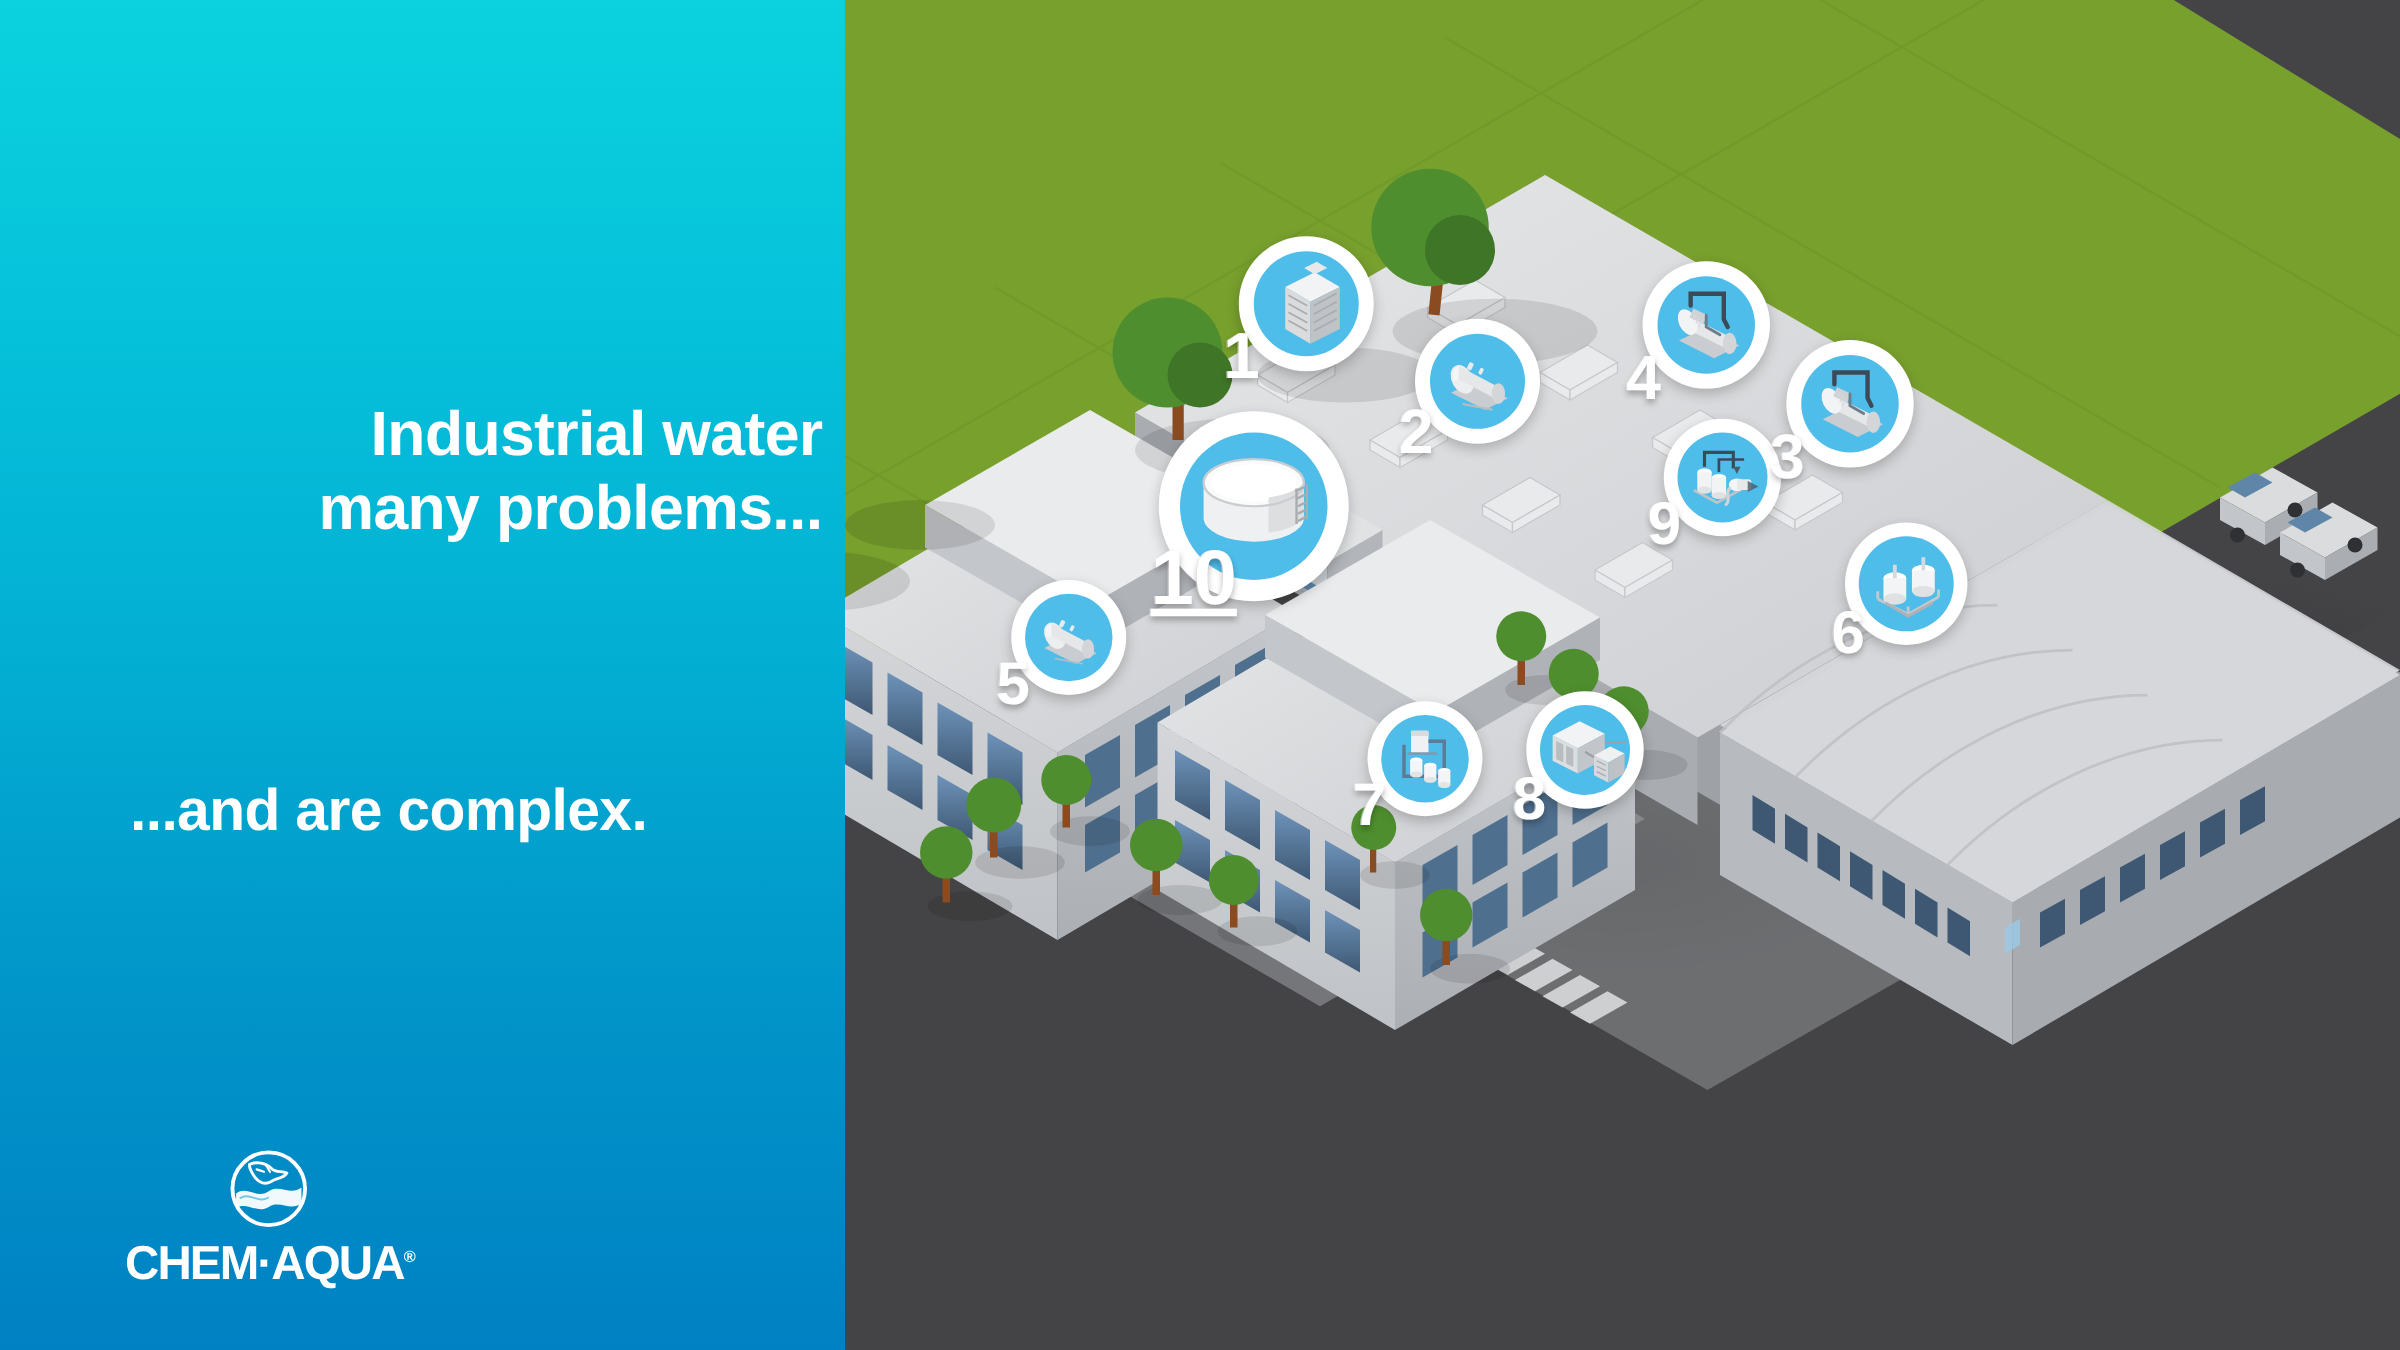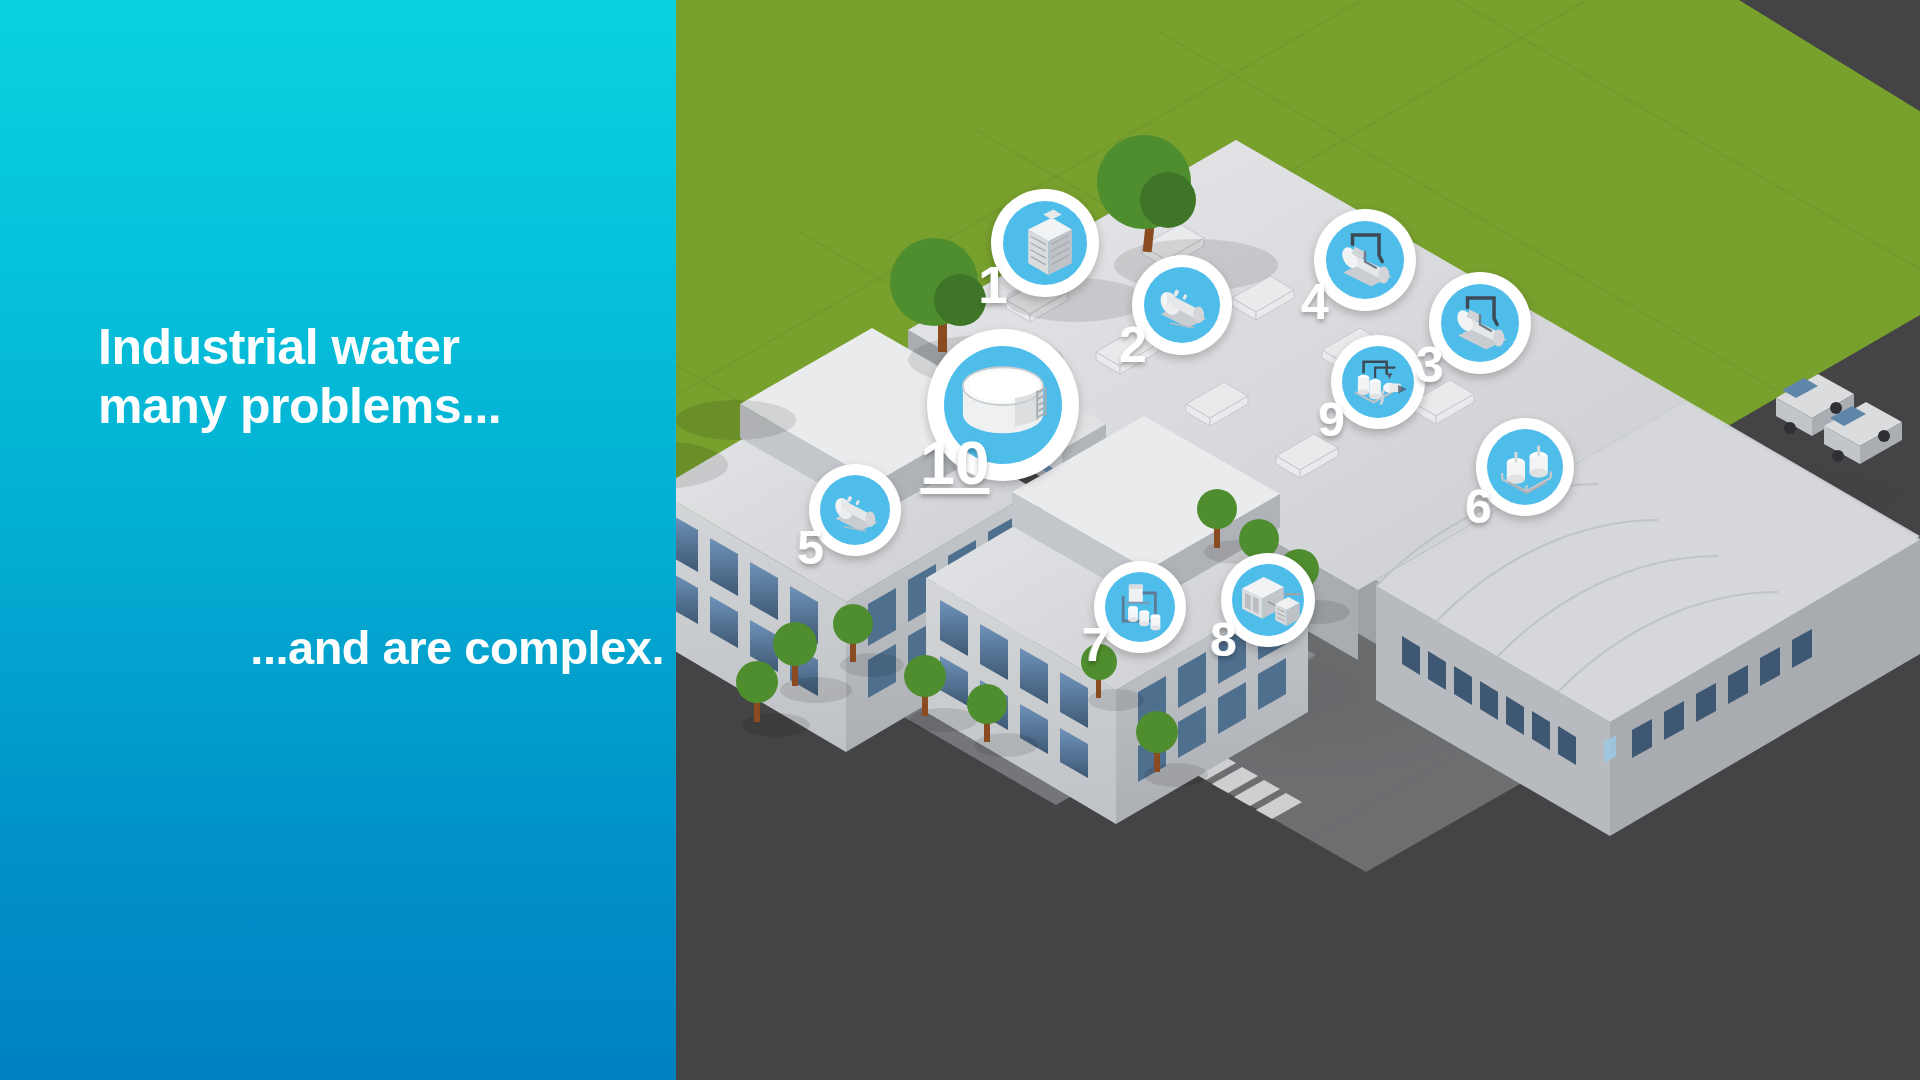--- a/index.html
+++ b/index.html
@@ -10,26 +10,26 @@
 
   
   #left-panel {
     position:absolute; left:0; top:0; width:676px; height:1080px;
     background:linear-gradient(180deg,#0BD2DE 0%,#06C3DB 22%,#03AFD3 48%,#0195C9 74%,#0081C3 100%);
   }
   #headline {
     position:absolute; left:98px; top:318px; width:560px;
     color:#ffffff; font-weight:bold; font-size:50px; line-height:1.18;
     letter-spacing:-0.5px;
+    text-align:right;
   }
   #subline {
     position:absolute; left:104px; top:620px; width:560px;
     color:#ffffff; font-weight:bold; font-size:47px; line-height:1.18;
     letter-spacing:-0.5px;
-    text-align:right;
   }
   
   #logo { position:absolute; left:100px; top:920px; width:230px; }
   #logo-mark { width:62px; height:62px; margin:0 auto 8px auto; display:block; }
   #logo-word {
     color:#ffffff; font-weight:bold; font-size:38px; letter-spacing:-1.5px;
     text-align:center; white-space:nowrap; font-family:"Liberation Sans", sans-serif;
   }
   #logo-word sup { font-size:13px; vertical-align:super; letter-spacing:0; }
 
@@ -62,20 +62,30 @@
 
     <div id="headline">
       <div>Industrial water</div>
       <div>many problems...</div>
     </div>
 
     <div id="subline">
       <div>...and are complex.</div>
     </div>
 
+    <div id="logo">
+      <svg id="logo-mark" viewBox="0 0 64 64">
+        <circle cx="32" cy="32" r="30" fill="none" stroke="#ffffff" stroke-width="3.2"></circle>
+        <path d="M5 36 C14 29 22 41 32 34 C41 28 50 38 59 31 L59 44 C50 51 41 41 32 47 C22 53 14 42 5 48 Z" fill="#ffffff" opacity="0.95"></path>
+        <path d="M8 40 C16 34 24 45 32 39" fill="none" stroke="#129ED0" stroke-width="1.6" opacity=".55"></path>
+        <path d="M16 12 C22 9 30 11 34 15 C38 19 42 17 47 19 C44 24 38 23 34 26 C29 29 24 27 21 23 C18 19 16 16 16 12 Z" fill="none" stroke="#ffffff" stroke-width="2.4" stroke-linejoin="round"></path>
+        <path d="M22 16 L28 18 M30 13 L33 18" stroke="#ffffff" stroke-width="1.8" stroke-linecap="round"></path>
+      </svg>
+      <div id="logo-word"><span>CHEM·AQUA</span><sup>®</sup></div>
+    </div>
   </div>
 
   <div id="scene">
     <svg width="1244" height="1080" viewBox="0 0 1244 1080">
       <defs>
         <linearGradient id="gGlass" x1="0" y1="0" x2="0" y2="1">
           <stop offset="0" stop-color="#6E93BA"></stop>
             <stop offset="1" stop-color="#3E5873"></stop>
         </linearGradient>
         <linearGradient id="gRoof" x1="0" y1="0" x2="1" y2="1">

